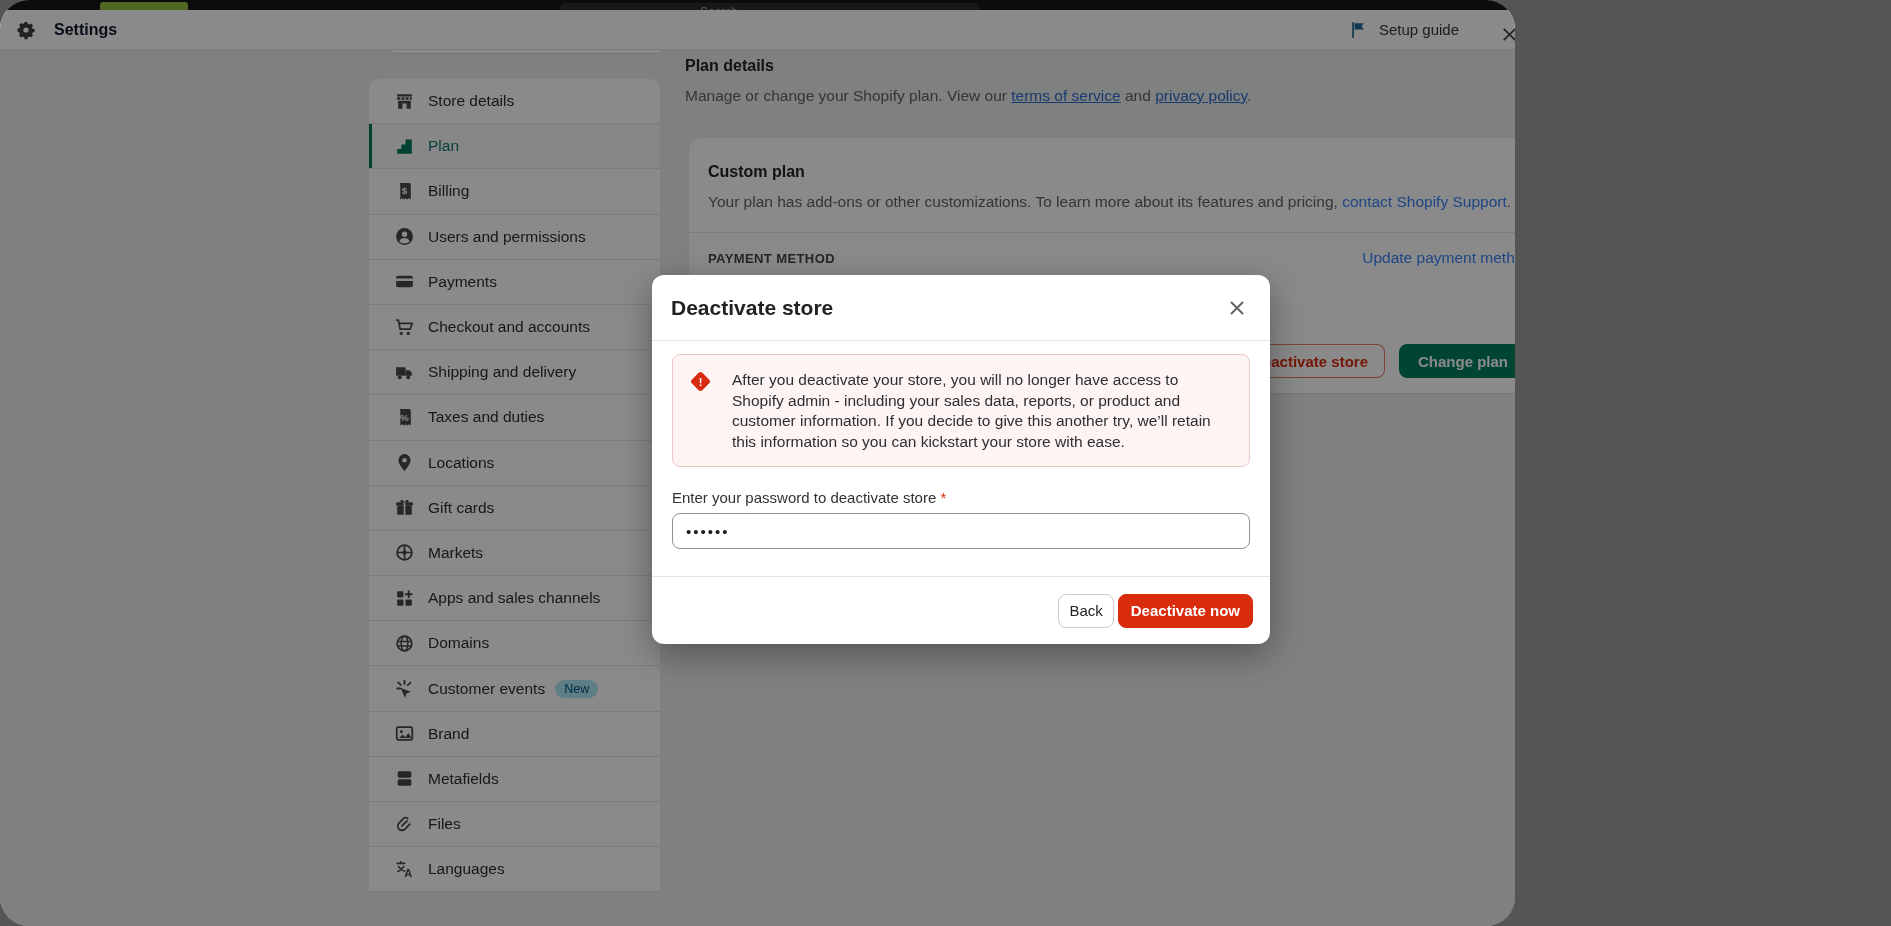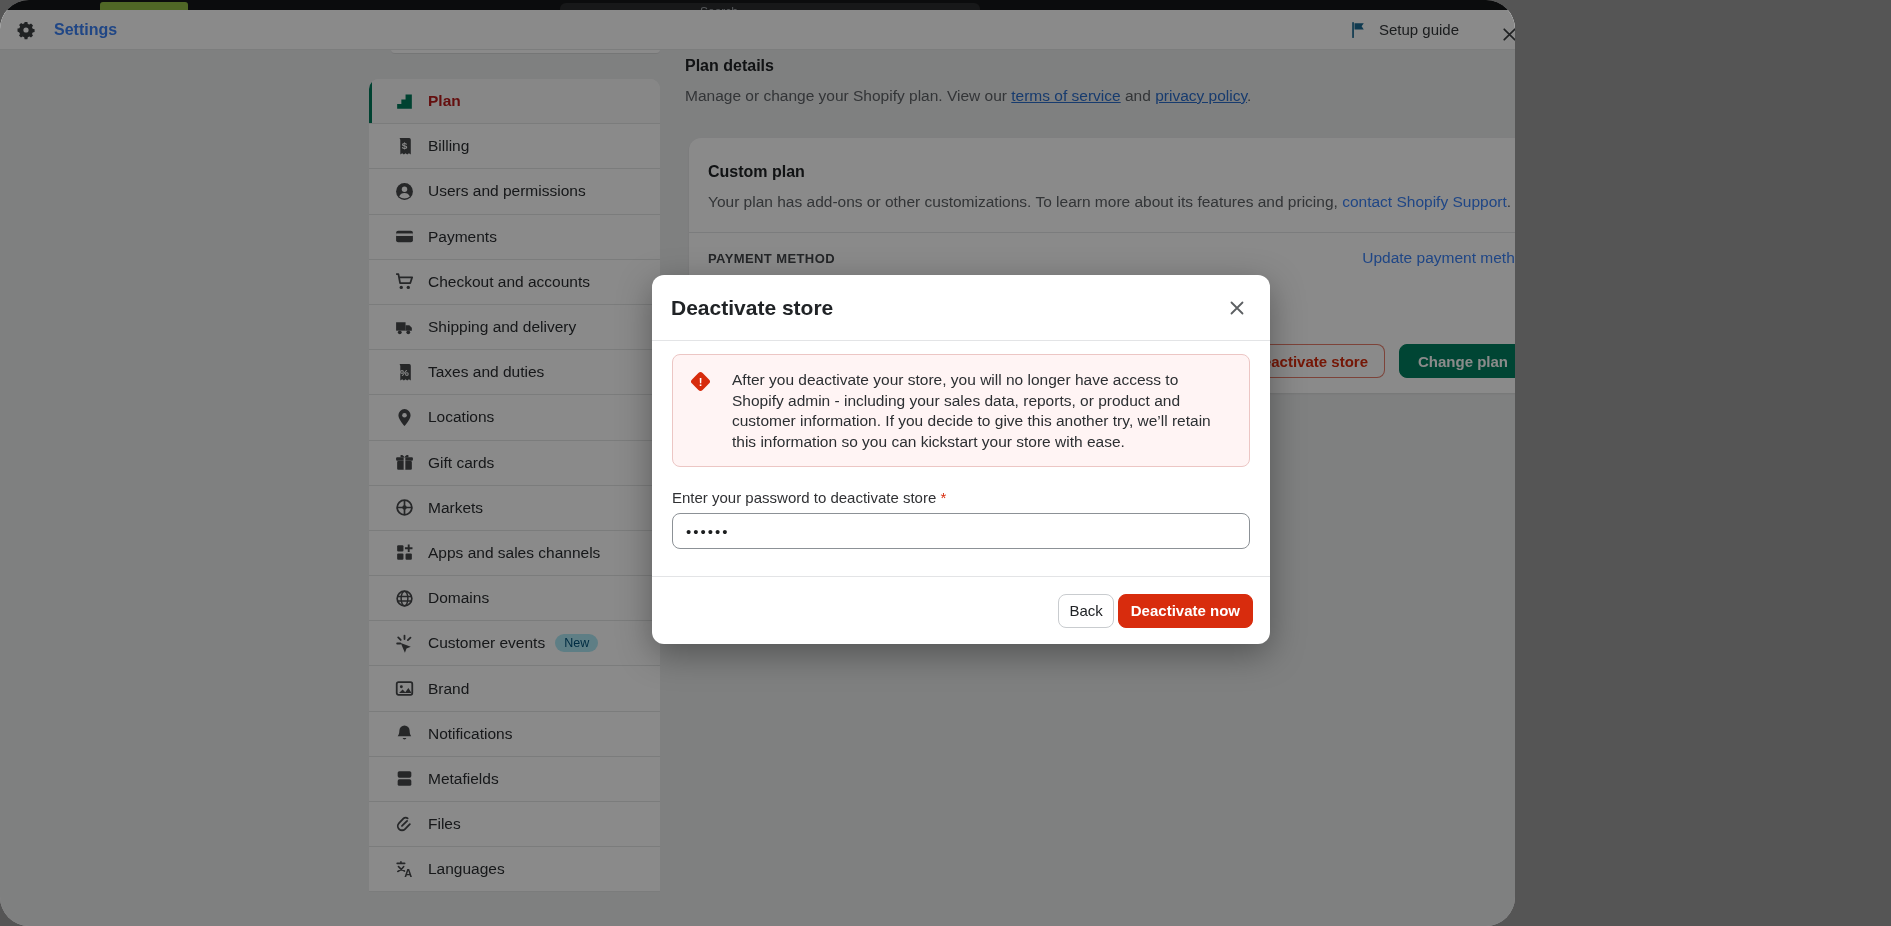--- a/index.html
+++ b/index.html
@@ -9,41 +9,41 @@
 
   
   .admin-strip { position:absolute; left:0; top:0; width:100%; height:10px; background:#161718; overflow:hidden; }
   .admin-strip .logo-partial { position:absolute; left:100px; top:2px; width:88px; height:14px; background:#95bf47; border-radius:3px; }
   .admin-strip .search-partial { position:absolute; left:560px; top:3px; width:420px; height:22px; background:#2b2d2f; border-radius:6px; color:#9ba0a4; font-size:12px; padding:2px 0 0 140px; }
   .admin-strip .store-partial { position:absolute; left:1745px; top:2px; color:#dfe1e3; font-size:12px; }
 
   
   .app-header { position:absolute; left:0; top:10px; width:100%; height:40px; background:#ffffff; border-bottom:1px solid #e6e7e8; display:flex; align-items:center; padding:0 16px; }
   .app-header .hleft { display:flex; align-items:center; gap:18px; }
-  .app-header .htitle { font-size:16px; font-weight:700; color:#3b82f6; }
+  .app-header .htitle { font-size:16px; font-weight:700; color:#0f172a; }
   .app-header .hright { margin-left:auto; display:flex; align-items:center; gap:10px; padding-right:40px; }
   .app-header .setup-label { font-size:15px; color:#333639; }
   .hicon { width:20px; height:20px; display:inline-flex; align-items:center; justify-content:center; color:#3c3f42; }
   .hicon svg { width:20px; height:20px; }
   .flag-icon { color:#1c6b94; }
   .header-close { position:absolute; right:-8px; top:10px; width:28px; height:28px; color:#3c3f42; display:flex; align-items:center; justify-content:center; cursor:pointer; }
   .header-close svg { width:19px; height:19px; }
 
   
   .sidebar { position:absolute; left:369px; top:50px; width:291px; height:876px; }
   .sidebar .cut-row { height:4px; background:#ffffff; border-bottom:1px solid #d9dadb; margin-left:22px; border-radius:0 0 6px 6px; }
   .nav-list { margin-top:25px; background:#ffffff; border-radius:10px 10px 0 0; overflow:hidden; }
   .nav-row { position:relative; height:45.2px; display:flex; align-items:center; padding-left:24px; border-bottom:1px solid #e4e5e6; cursor:pointer; }
   .nav-row .icon { width:22px; height:22px; margin-right:13px; color:#46484b; display:inline-flex; align-items:center; justify-content:center; flex:none; }
   .nav-row .icon svg { width:21px; height:21px; }
   .nav-row .nlabel { font-size:15.5px; color:#2b2e31; }
   .nav-row.selected { background:#fafafa; }
   .nav-row.selected::before { content:""; position:absolute; left:0; top:0; bottom:0; width:3px; background:#007a5c; }
   .nav-row.selected .icon { color:#007a5c; }
-  .nav-row.selected .nlabel { font-weight:700; color:#b91c1c; }
+  .nav-row.selected .nlabel { font-weight:400; color:#0f766e; }
   .nav-badge { margin-left:10px; background:#aee9f5; color:#00527c; font-size:12.5px; padding:2px 9px; border-radius:10px; }
 
   
   .content { position:absolute; left:660px; top:50px; right:0; bottom:0; }
   .page-title { position:absolute; left:25px; top:7px; font-size:16px; font-weight:700; color:#202326; }
   .page-desc { position:absolute; left:25px; top:37px; font-size:15.5px; color:#5e6266; }
   .tlink { color:#2c6ecb; text-decoration:underline; cursor:pointer; }
   .plink { color:#3b82f6; text-decoration:none; cursor:pointer; }
 
   .plan-card { position:absolute; left:29px; top:88px; width:856px; height:255px; background:#ffffff; border-radius:12px; box-shadow:0 1px 2px rgba(0,0,0,.08); }
@@ -112,20 +112,30 @@
       <div class="header-close">
           <svg viewBox="0 0 20 20">
             <path d="M4.5 4.5l11 11M15.5 4.5l-11 11" stroke="currentColor" stroke-width="1.8" stroke-linecap="round" fill="none"></path>
           </svg>
         </div>
     </div>
 
     <div class="sidebar">
       <div class="cut-row"></div>
       <div class="nav-list" id="nav-list">
+          <div class="nav-row">
+            <span class="icon">
+              <svg viewBox="0 0 20 20">
+                <path fill="currentColor" d="M3 3h14v2.2H3z"></path>
+                <path fill="currentColor" d="M3 6h3v2.3H3zM7.1 6h2.8v2.3H7.1zM11 6h2.9v2.3H11zM15 6h2v2.3h-2z"></path>
+                <path fill="currentColor" fill-rule="evenodd" d="M4 9.2h12V17H4zM8 12h4v5H8z"></path>
+              </svg>
+            </span>
+            <span class="nlabel">Store details</span>
+          </div>
           <div class="nav-row selected">
             <span class="icon">
               <svg viewBox="0 0 20 20">
                 <path fill="currentColor" d="M3 17v-4.6h4V8h4V3.4h6V17z"></path>
               </svg>
             </span>
             <span class="nlabel">Plan</span>
           </div>
           <div class="nav-row">
             <span class="icon">
@@ -248,29 +258,20 @@
           </div>
           <div class="nav-row">
             <span class="icon">
               <svg viewBox="0 0 20 20">
                 <rect x="2.6" y="4" width="14.8" height="12" rx="1.6" fill="none" stroke="currentColor" stroke-width="1.7"></rect>
                 <circle cx="7" cy="8.3" r="1.4" fill="currentColor"></circle>
                 <path fill="currentColor" d="M4.8 14.4l3.4-3.4 2.5 2.5 3-4 3 4.9z"></path>
               </svg>
             </span>
             <span class="nlabel">Brand</span>
-          </div>
-          <div class="nav-row">
-            <span class="icon">
-              <svg viewBox="0 0 20 20">
-                <path fill="currentColor" d="M10 2.4a4.9 4.9 0 00-4.9 4.9c0 3.7-1.7 5.3-1.7 5.3h13.2s-1.7-1.6-1.7-5.3A4.9 4.9 0 0010 2.4z"></path>
-                <path fill="currentColor" d="M8.2 14.4a1.9 1.9 0 003.6 0z"></path>
-              </svg>
-            </span>
-            <span class="nlabel">Notifications</span>
           </div>
           <div class="nav-row">
             <span class="icon">
               <svg viewBox="0 0 20 20">
                 <rect x="3.5" y="3" width="13" height="6.2" rx="1.6" fill="currentColor"></rect>
                 <rect x="3.5" y="10.8" width="13" height="6.2" rx="1.6" fill="currentColor"></rect>
               </svg>
             </span>
             <span class="nlabel">Metafields</span>
           </div>

